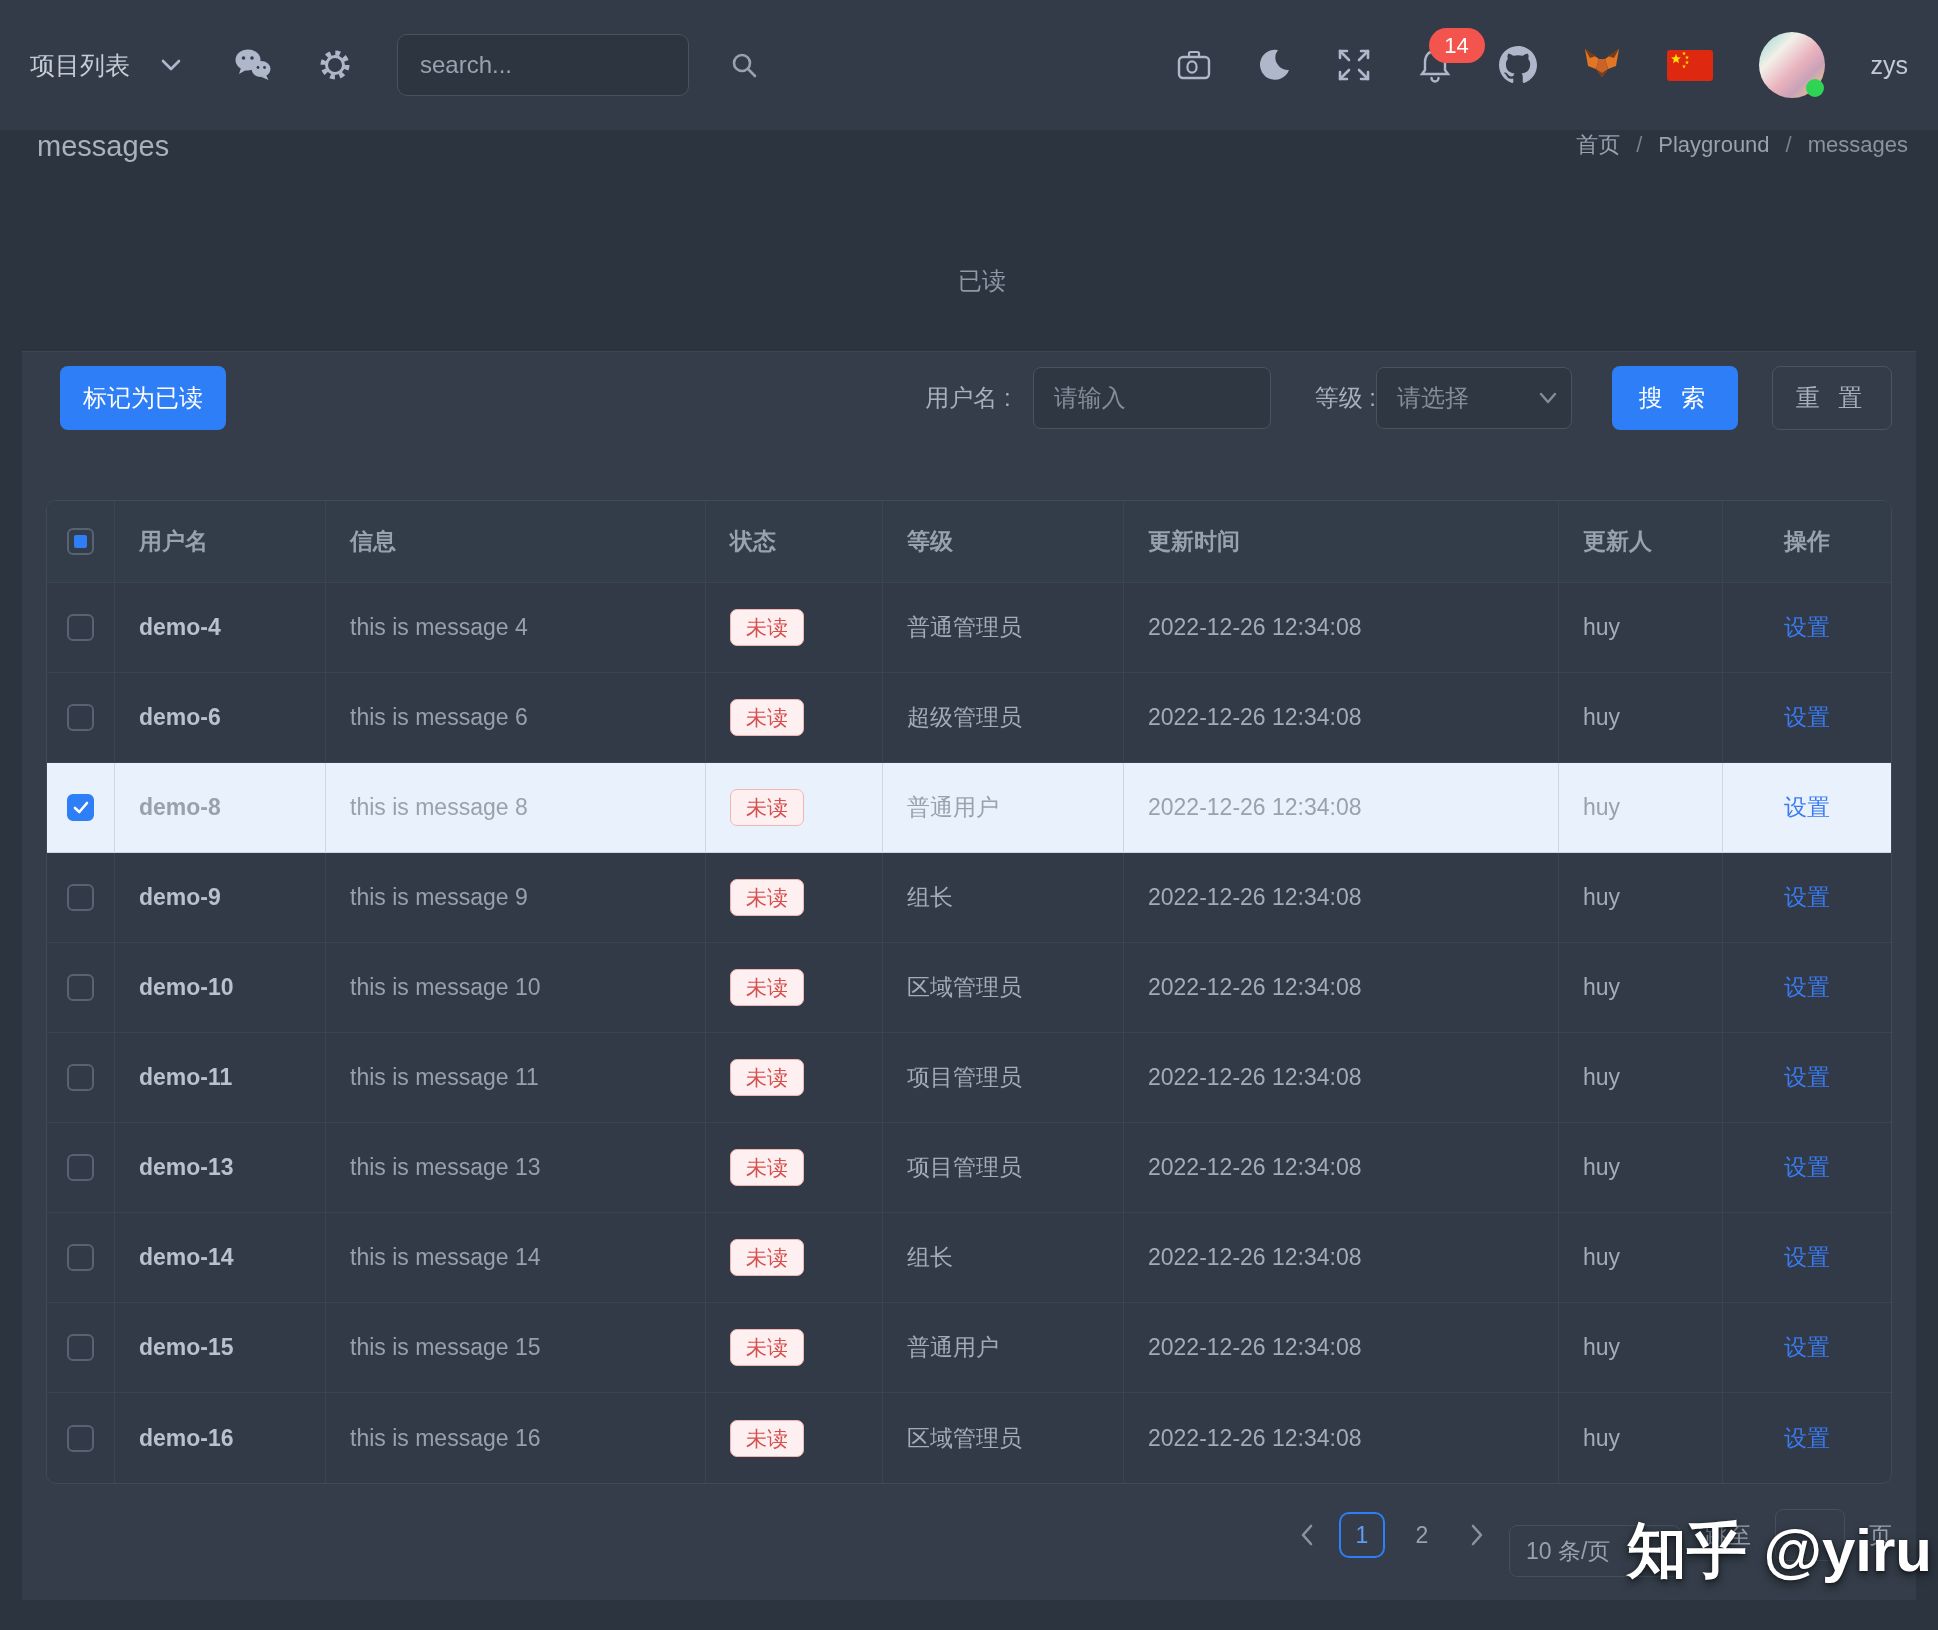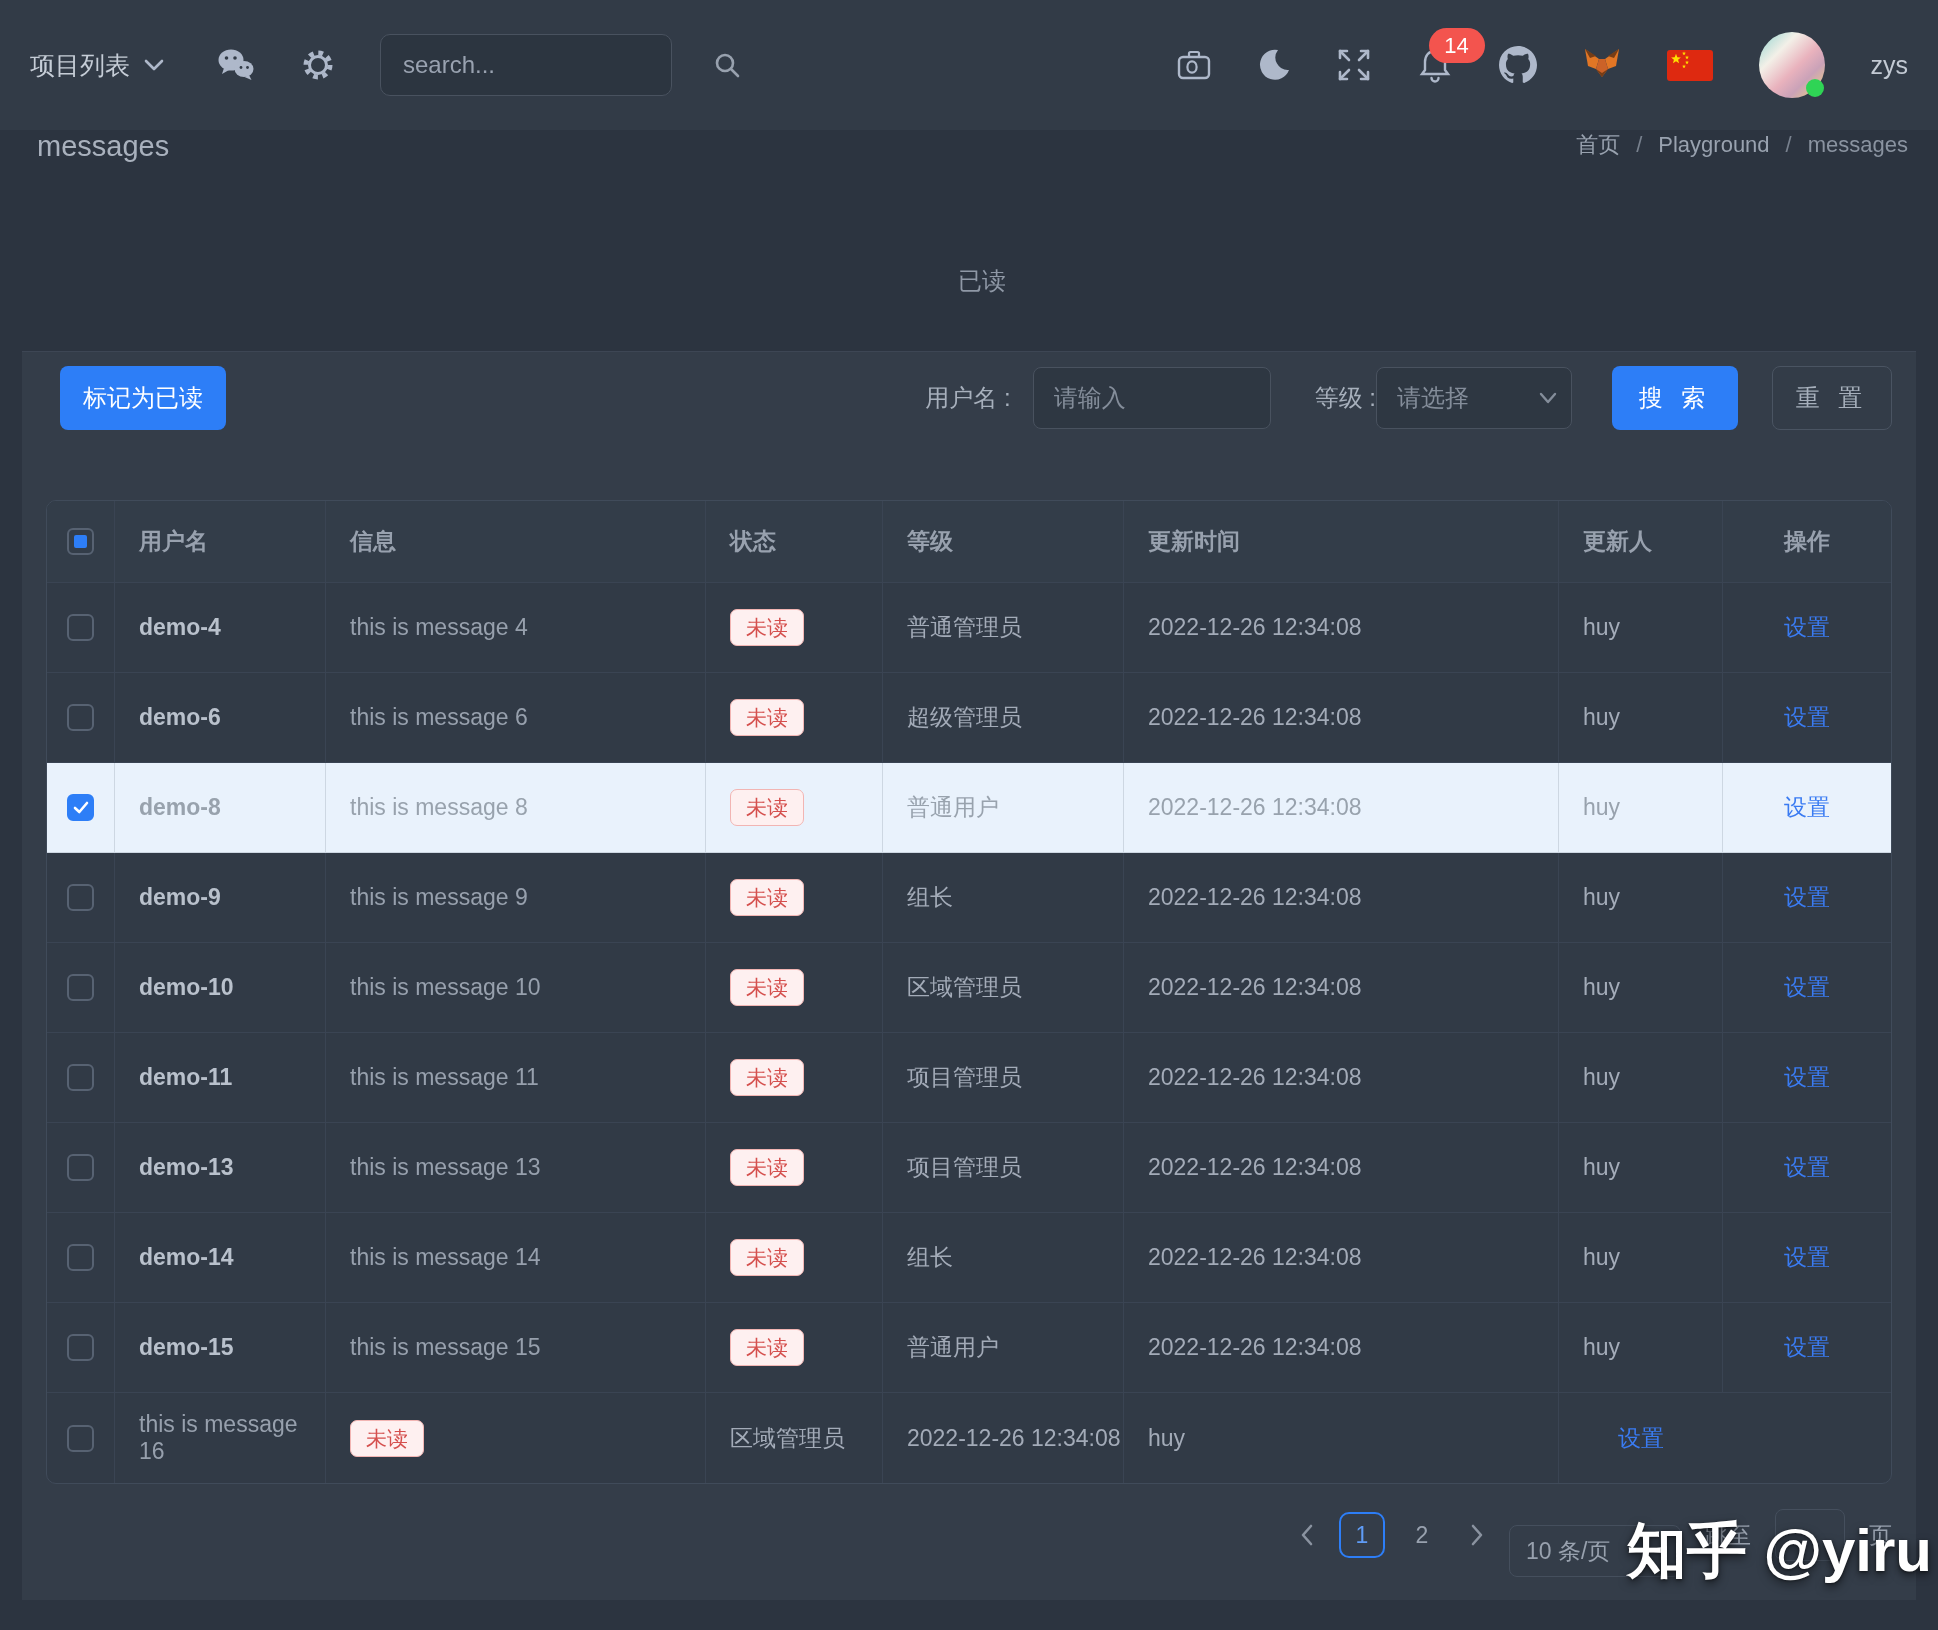--- a/index.html
+++ b/index.html
@@ -12,21 +12,21 @@
     overflow:hidden;
   }
   svg { display:block; }
 
   
   .navbar {
     position:absolute; left:0; top:0; width:1938px; height:130px;
     background:#323b47;
     display:flex; align-items:center; padding:0 30px;
   }
-  .brand { display:flex; align-items:center; gap:14px; cursor:pointer; }
+  .brand { display:flex; align-items:center; gap:31px; cursor:pointer; }
   .brand-label { font-size:25px; color:#c6cdd7; }
   .nav-icon { color:#aeb8ca; display:flex; align-items:center; justify-content:center; }
   .navbar-left-icons { display:flex; align-items:center; gap:44px; margin-left:52px; }
   .search-box {
     margin-left:44px; width:292px; height:62px; border:1px solid #49525f; border-radius:10px;
     background:#2c3540; display:flex; align-items:center; padding:0 18px 0 22px;
   }
   .search-box input {
     flex:1; background:transparent; border:none; outline:none;
     font-size:24px; color:#99a2b0; font-family:inherit;
@@ -608,20 +608,23 @@
           </div>
   </div>
 
   <div class="tr tbody-row">
     <div class="td col-check">
       <span class="cb">
         
       </span>
     </div>
     <div class="td">
+            <span class="user">demo-16</span>
+          </div>
+    <div class="td">
             <span class="msg">this is message 16</span>
           </div>
     <div class="td">
             <span class="badge">未读</span>
           </div>
     <div class="td">
             <span class="lvl">区域管理员</span>
           </div>
     <div class="td">
             <span class="time">2022-12-26 12:34:08</span>

